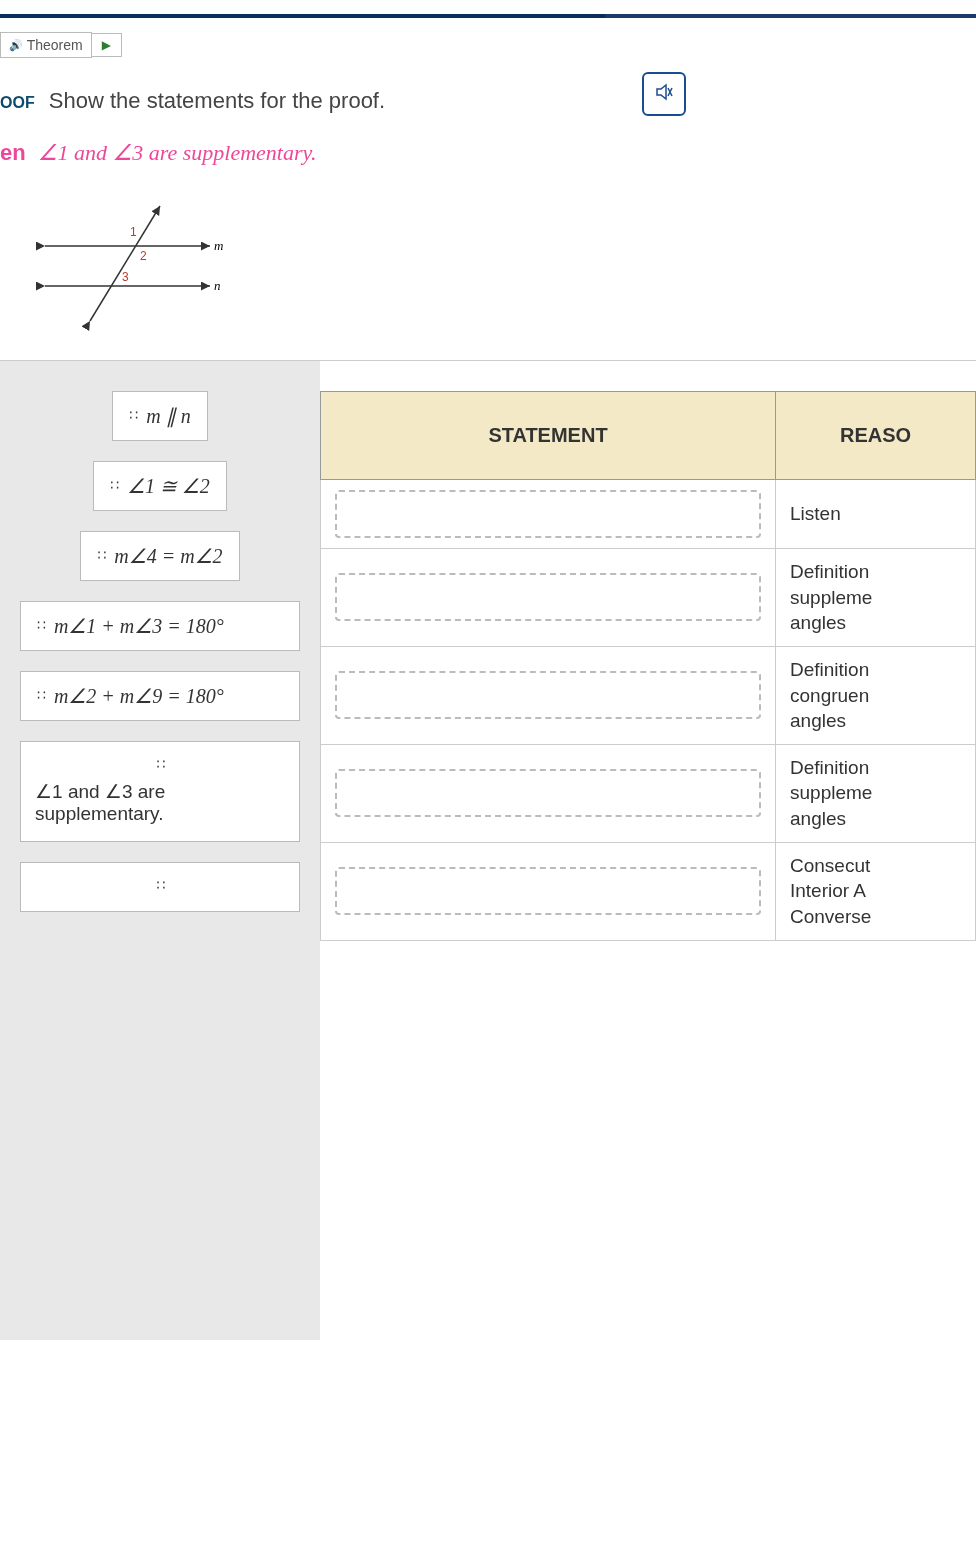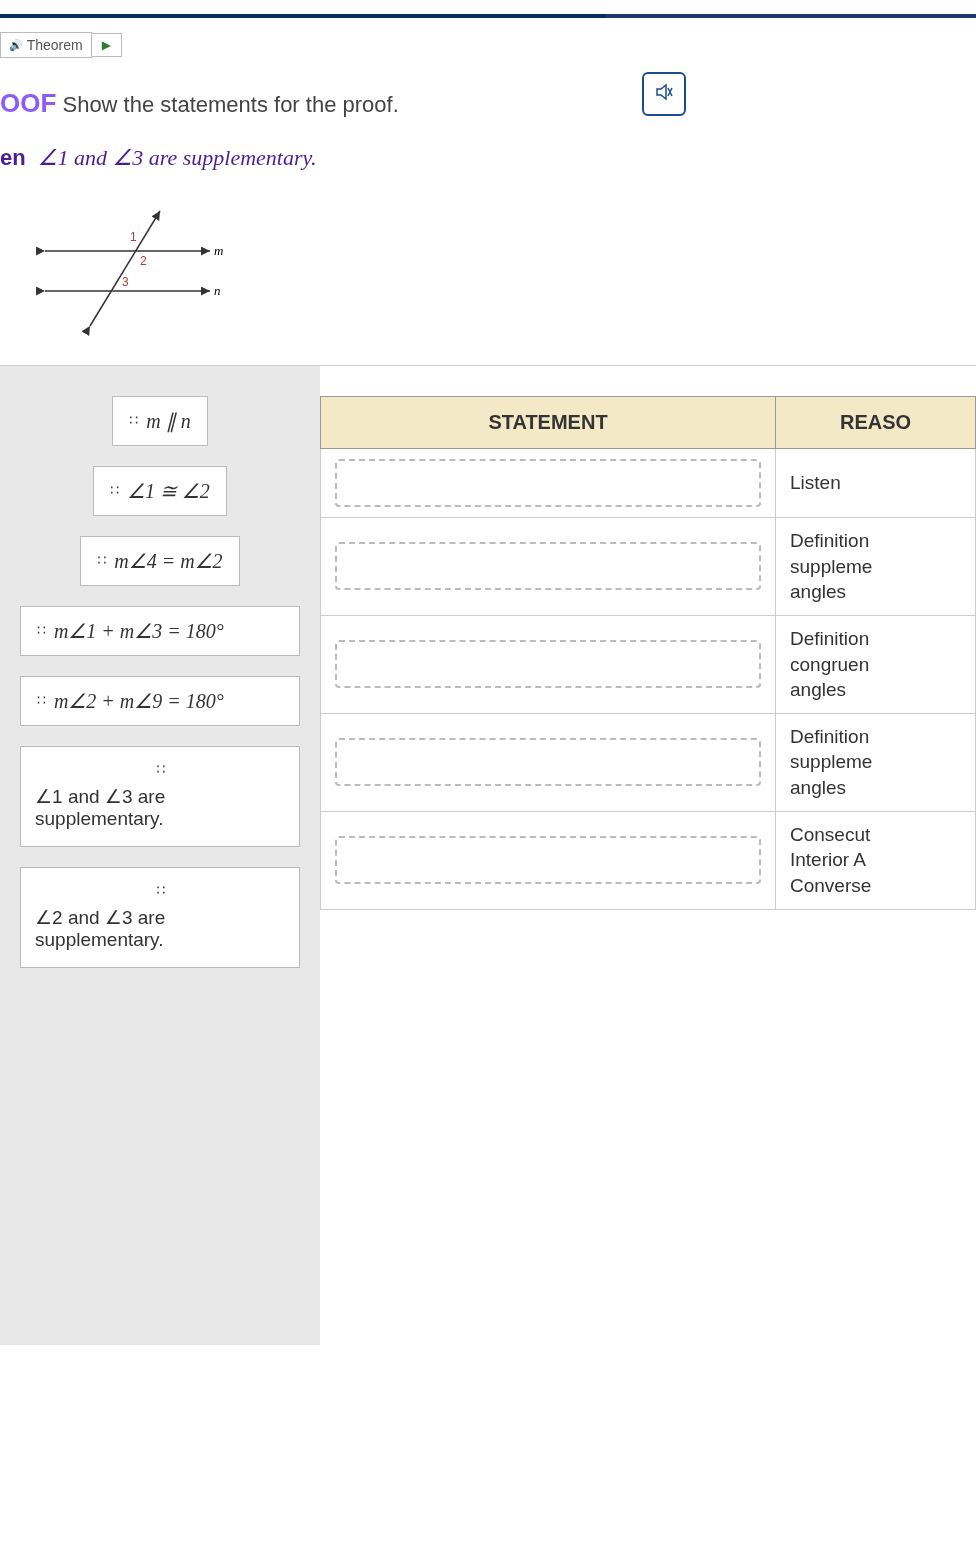--- a/index.html
+++ b/index.html
@@ -5,35 +5,35 @@
 * { box-sizing: border-box; margin: 0; padding: 0; }
 body { font-family: Arial, Helvetica, sans-serif; color: #333; width: 976px; background: #fff; }
 .topbar { height: 18px; border-bottom: 4px solid #1a3a6e; position: relative; }
 .topbar .prog { position: absolute; left: 0; top: 14px; height: 4px; width: 605px; background: #0a2d5e; }
 .listen-wrap { display: flex; align-items: center; margin: 14px 0 0 0; }
 .listen-btn { border: 1px solid #bbb; padding: 4px 8px; font-size: 14px; color: #555; display: flex; align-items: center; gap: 4px; }
 .speaker-icon { color: #d9534f; font-size: 11px; }
 .play-btn { border: 1px solid #bbb; border-left: none; padding: 4px 10px; color: #2e7d32; font-size: 12px; }
 .mute-box { position: absolute; right: 290px; top: 40px; width: 44px; height: 44px; border: 2px solid #1a4d8f; border-radius: 6px; display: flex; align-items: center; justify-content: center; color: #1a4d8f; font-size: 18px; }
 .content { padding: 0 0 0 0; }
-.proof-label { color: #8b5cf6; font-weight: bold; font-size: 26px; display: inline; }
+.proof-label { color: #0c4a6e; font-weight: bold; font-size: 16px; display: inline; }
 .proof-line { font-size: 22px; color: #444; margin: 30px 0 0 0; }
-.given-line, .prove-line { font-size: 22px; color: #4c1d95; margin: 26px 0 0 0; }
+.given-line, .prove-line { font-size: 22px; color: #ec4899; margin: 26px 0 0 0; }
 .math-i { font-style: italic; font-family: 'Times New Roman', serif; }
 .diagram { margin: 30px 0 20px 30px; }
 .workspace { display: flex; margin-top: 20px; min-height: 980px; }
 .bank { width: 320px; background: #e8e8e8; border-top: 1px solid #ccc; padding: 30px 18px; display: flex; flex-direction: column; gap: 20px; align-items: center; }
 .tile { background: #fff; border: 1px solid #bbb; padding: 12px 16px; font-size: 20px; font-family: 'Times New Roman', serif; display: flex; align-items: center; gap: 10px; cursor: move; }
 .tile.multi { flex-direction: column; align-items: flex-start; gap: 6px; font-family: Arial, sans-serif; font-size: 19px; width: 280px; padding: 10px 14px 16px 14px; }
 .tile.multi .handle-row { align-self: center; }
 .handle { font-size: 14px; color: #333; letter-spacing: -2px; line-height: 6px; }
 .proof-area { flex: 1; border-top: 1px solid #ccc; padding-top: 30px; position: relative; }
 .arrow-notch { position: absolute; left: -12px; top: 440px; width: 0; height: 0; border-top: 12px solid transparent; border-bottom: 12px solid transparent; border-left: 12px solid #e8e8e8; }
 table.proof { width: 100%; border-collapse: collapse; }
-table.proof th { background: #f3e9c7; border: 1px solid #999; padding: 14px; font-size: 20px; font-weight: bold; text-align: center; }
+table.proof th { background: #f3e9c7; border: 1px solid #999; padding: 32px; font-size: 20px; font-weight: bold; text-align: center; }
 table.proof td { border: 1px solid #ccc; padding: 10px 14px; font-size: 19px; vertical-align: middle; }
 .drop { border: 2px dashed #bbb; border-radius: 4px; height: 48px; min-height: 48px; background: #fff; }
 .reason-cell { line-height: 1.35; }
 </style>
 </head>
 <body>
 
 <div class="topbar">
   <div class="prog"></div>
 </div>
@@ -53,21 +53,21 @@
       <svg width="20" height="20" viewBox="0 0 20 20">
           <path d="M3 7 L3 13 L7 13 L12 17 L12 3 L7 7 Z M14 6 L18 14 M18 6 L14 14" stroke="#1a4d8f" stroke-width="1.5" fill="none"></path>
         </svg>
     </span>
   </div>
 </div>
 
 <div class="content">
   <div class="proof-line">
     <span class="proof-label">OOF</span>
-    <span style="margin-left:0">Show the statements for the proof.</span>
+    <span style="margin-left:8px">Show the statements for the proof.</span>
   </div>
   <div class="given-line">
     <b><span>en</span></b>
     <span class="math-i" style="margin-left:6px">∠1 and ∠3 are supplementary.</span>
   </div>
 
   <div class="diagram">
     <svg width="200" height="140" viewBox="0 0 200 140">
       <defs>
         <marker id="arr" markerWidth="8" markerHeight="8" refX="6" refY="3" orient="auto">
@@ -106,21 +106,20 @@
       <div class="tile" style="width:280px">
         <span class="handle">∷</span>
         <span class="math-i">m∠2  +  m∠9  =  180°</span>
       </div>
       <div class="tile multi">
         <div class="handle-row"><span class="handle">∷</span></div>
         <span>∠1   and ∠3 are supplementary.</span>
       </div>
       <div class="tile multi">
         <div class="handle-row"><span class="handle">∷</span></div>
-        <span>∠2   and   ∠3 are supplementary.</span>
       </div>
     </div>
 
     <div class="proof-area">
       <div class="arrow-notch"></div>
       <table class="proof">
         <thead>
           <tr>
             <th>STATEMENT</th>
             <th style="width:200px">REASO</th>

